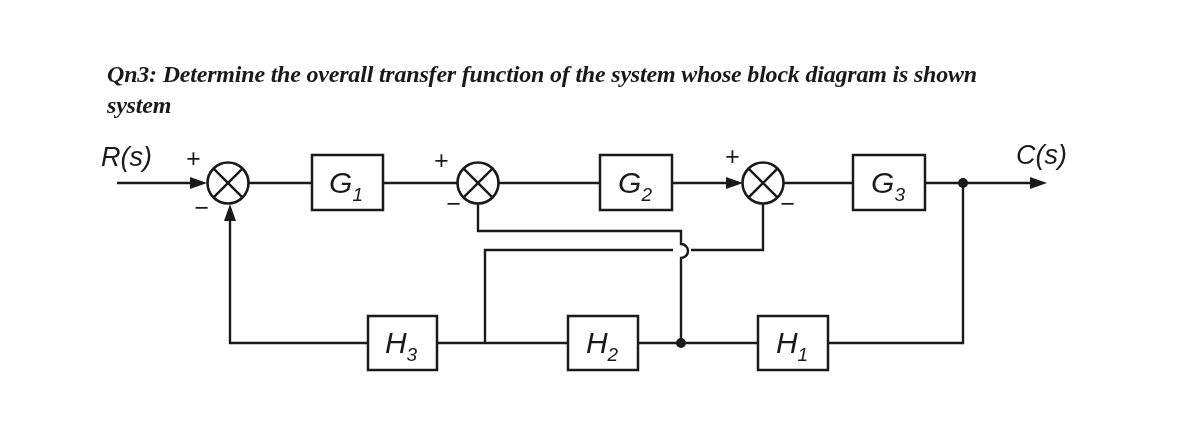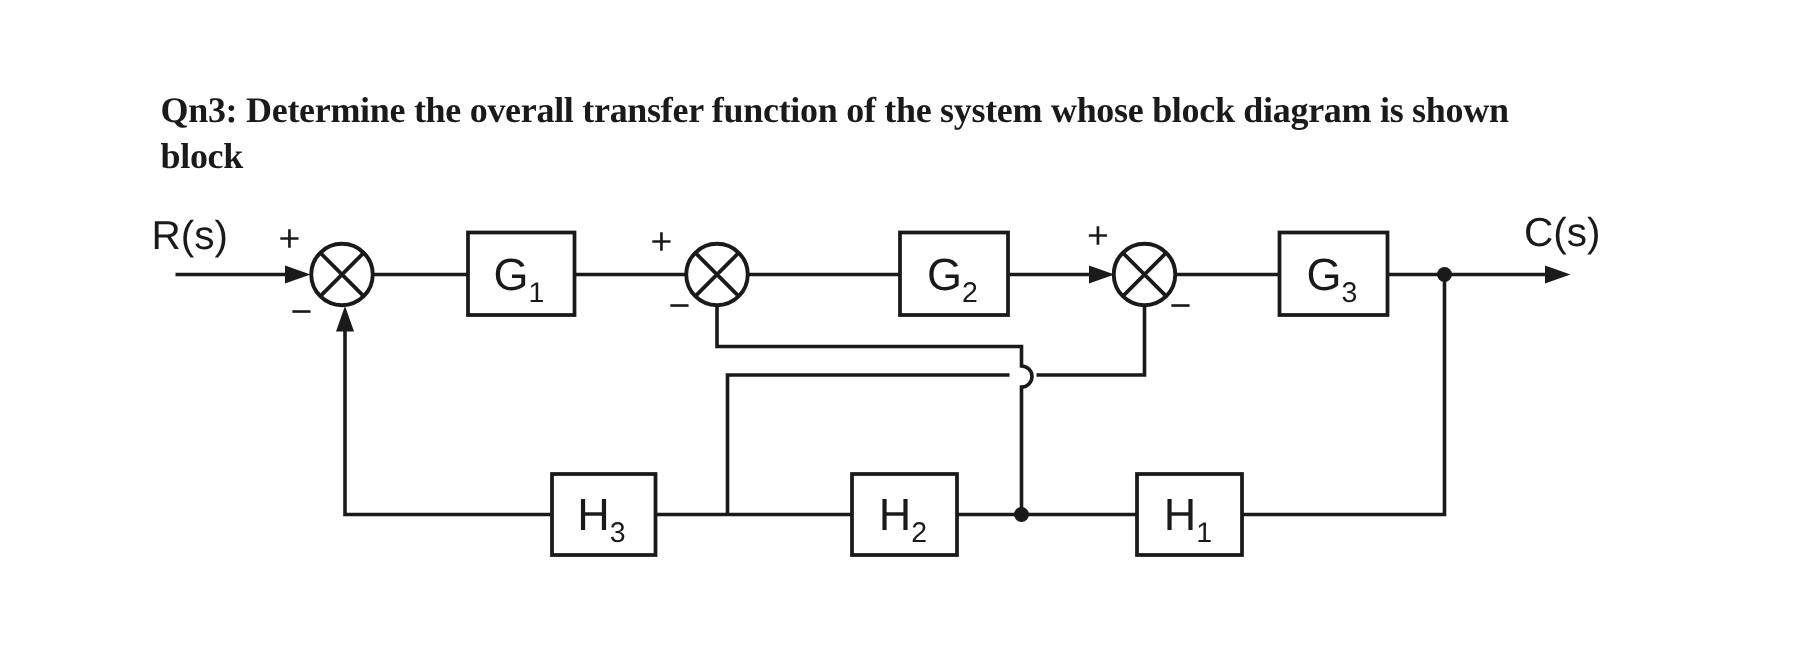--- a/index.html
+++ b/index.html
@@ -5,20 +5,21 @@
   :root { --ink: #1a1a1a; --bg: #ffffff; }
   * { box-sizing: border-box; }
   body { margin: 0; background: var(--bg); }
   .canvas {
     position: relative;
     width: 1200px;
     height: 434px;
     background: var(--bg);
     overflow: hidden;
     font-family: "Liberation Sans", sans-serif;
+    font-style: italic;
   }
   .title {
     position: absolute;
     left: 107px;
     top: 59px;
     font-family: "Liberation Serif", serif;
     font-weight: 700;
     font-size: 24px;
     line-height: 31px;
     letter-spacing: -0.2px;
@@ -37,21 +38,21 @@
   .blk-sub   { font-size: 19px; }
   .sign      { font-family: "Liberation Sans", sans-serif; font-size: 25px; fill: var(--ink); text-anchor: middle; }
 </style>
 </head>
 <body>
 
 <div class="canvas">
 
   <div class="title">
     <div>Qn3: Determine the overall transfer function of the system whose block diagram is shown</div>
-    <div>block</div>
+    <div>system</div>
   </div>
 
   <svg class="diagram" width="1200" height="434" viewBox="0 0 1200 434">
 
     <path class="ln" d="M117 183 H193"></path>
     <path class="ln" d="M248 183 H312"></path>
     <path class="ln" d="M383 183 H459"></path>
     <path class="ln" d="M498 183 H600"></path>
     <path class="ln" d="M672 183 H730"></path>
     <path class="ln" d="M783 183 H853"></path>

